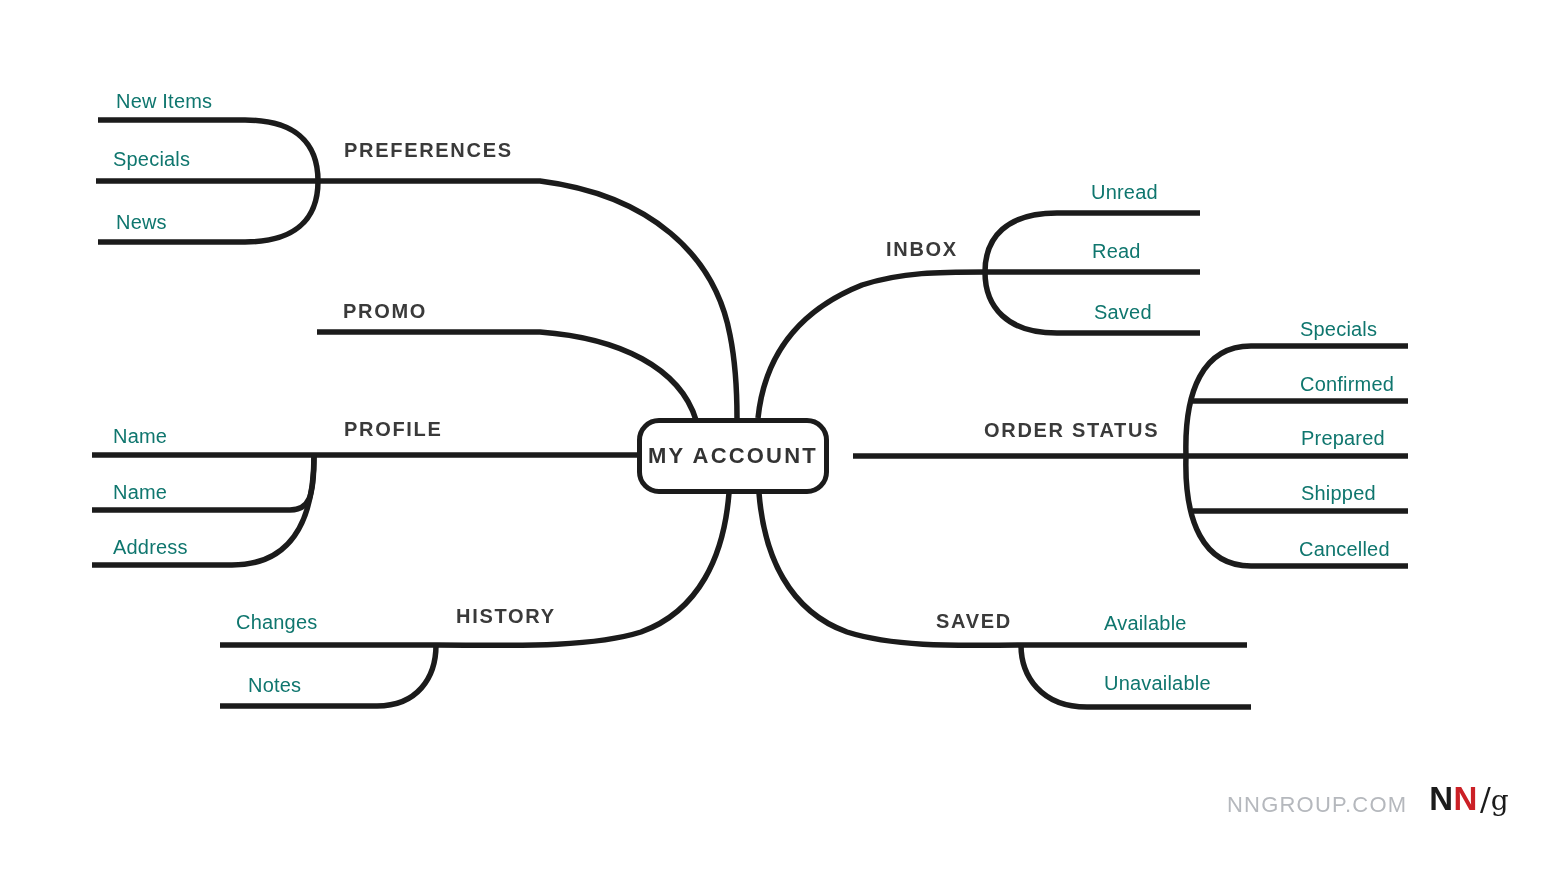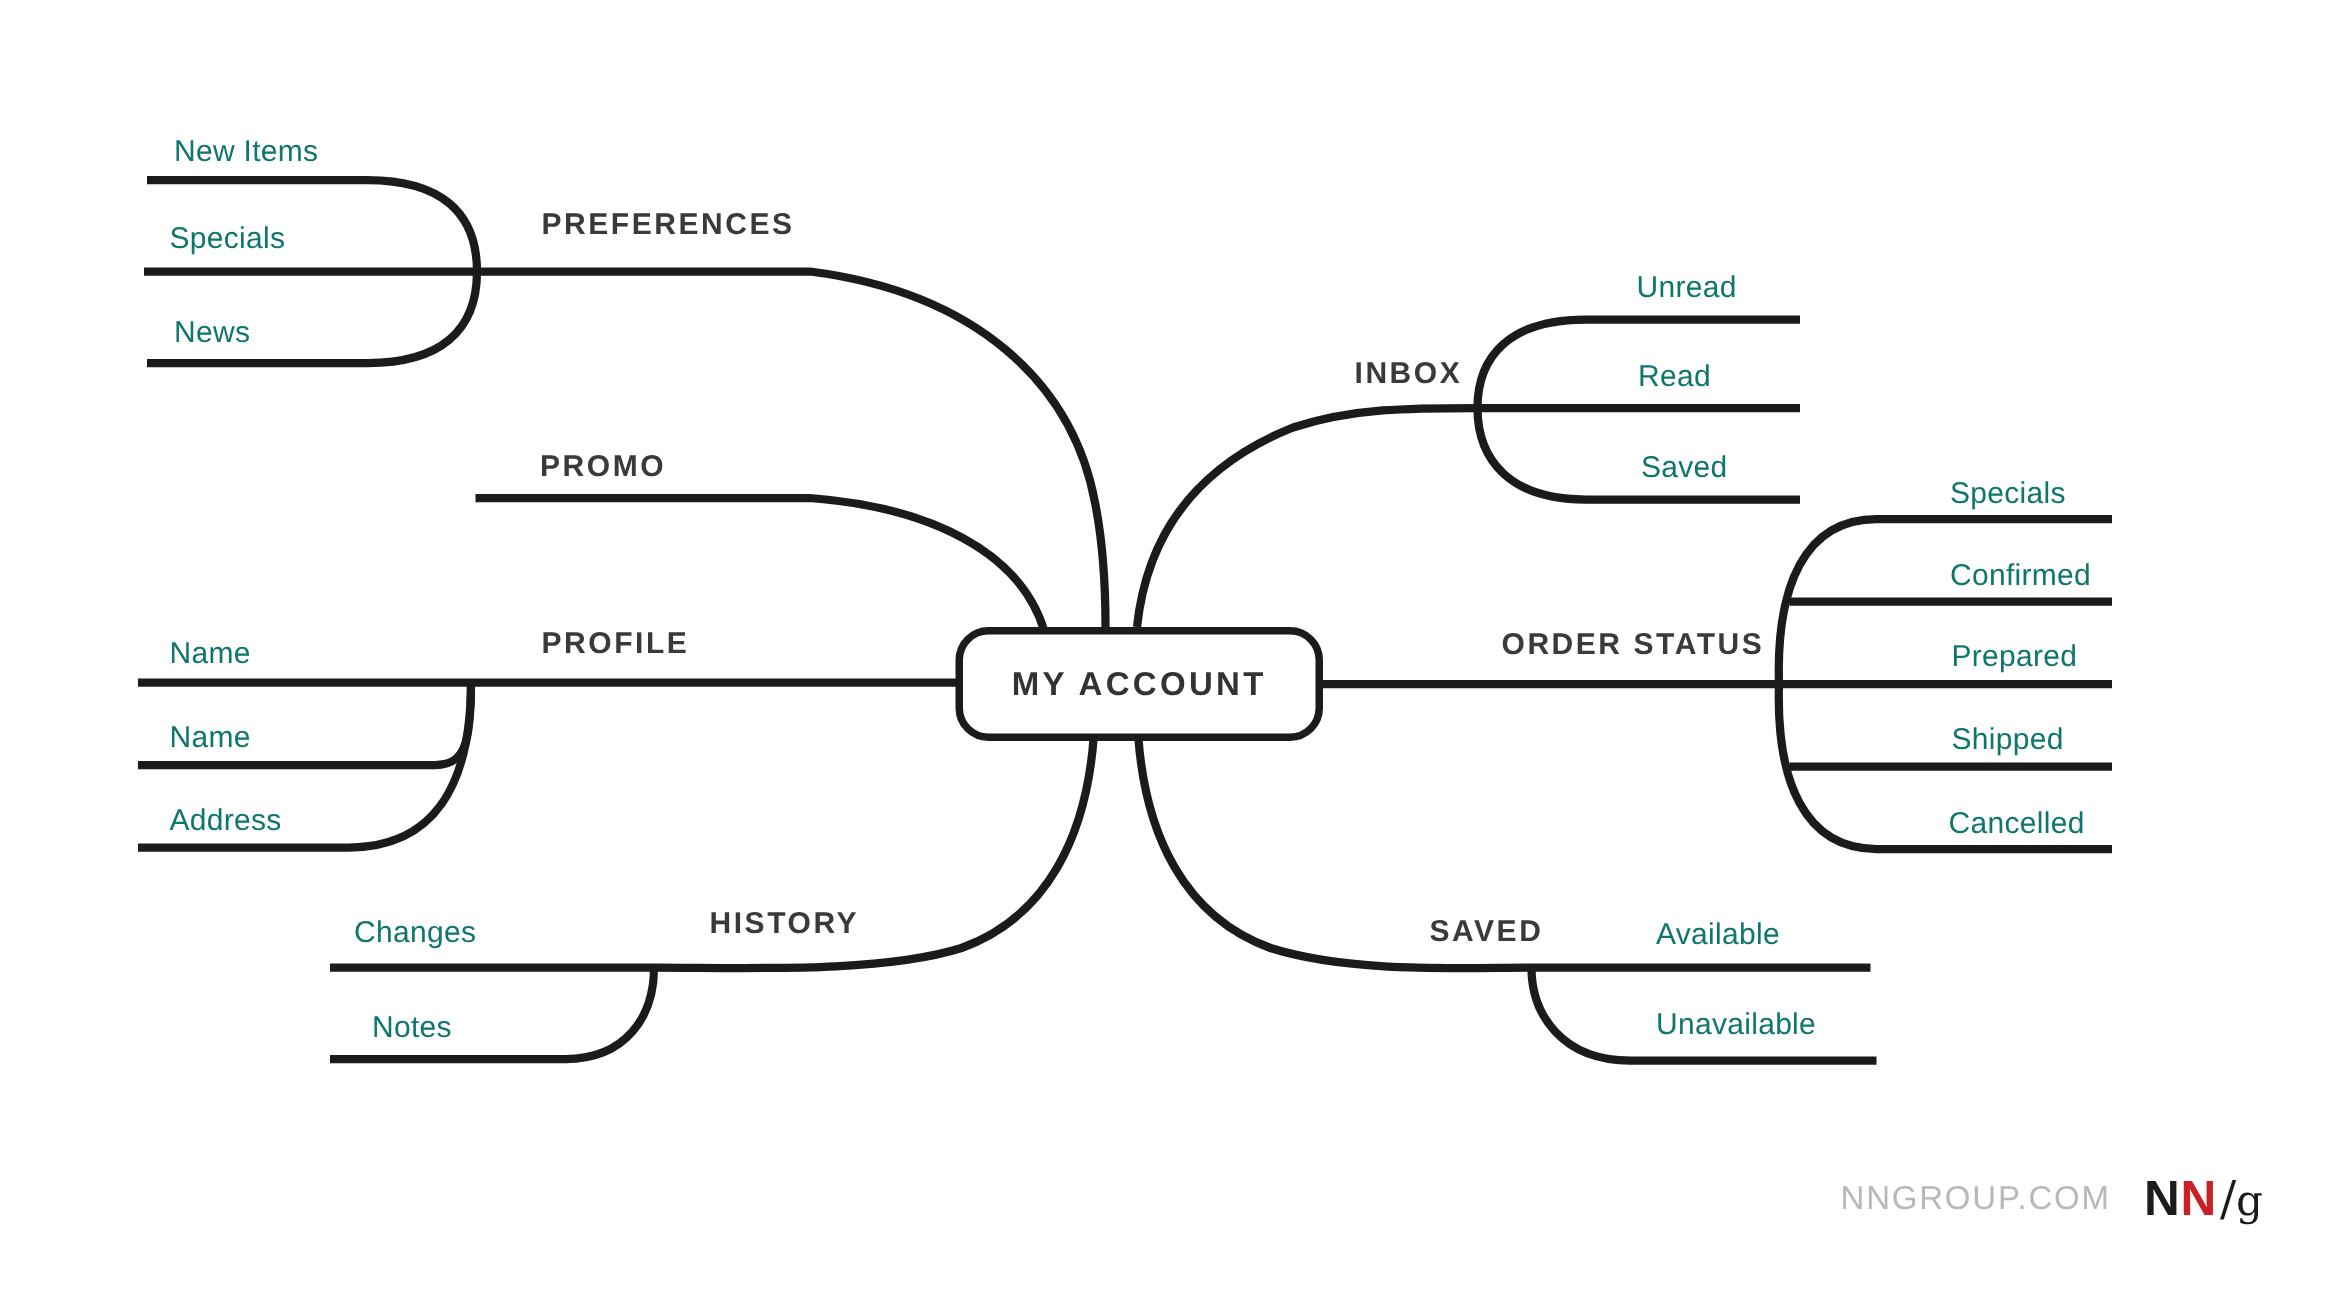--- a/index.html
+++ b/index.html
@@ -17,42 +17,41 @@
     line-height:1.1;
     letter-spacing:0.2px;
     color:#0f766e;
     white-space:nowrap;
   }
   .branch{
     font-weight:bold;
     font-size:20px;
     letter-spacing:1.7px;
     color:#3a3a3a;
-    margin-left:17px;
   }
   .center-node{
     position:absolute;
     left:637px;top:418px;
-    width:245px;height:76px;
+    width:192px;height:76px;
     box-sizing:border-box;
     background:#ffffff;
     border:5px solid #1b1b1b;
     border-radius:22px;
     display:flex;align-items:center;justify-content:center;
   }
   .center-node span{
     font-weight:bold;
     font-size:22px;
     letter-spacing:2.2px;
     color:#333333;
   }
   .footer{
     position:absolute;
     left:1227px;top:780px;
-    display:flex;align-items:center;
+    display:flex;align-items:flex-end;
   }
   .site{
     font-size:22px;
     letter-spacing:1.2px;
     color:#b5b8bd;
     font-weight:400;
   }
   .nng{
     display:flex;align-items:baseline;
     margin-left:22px;

